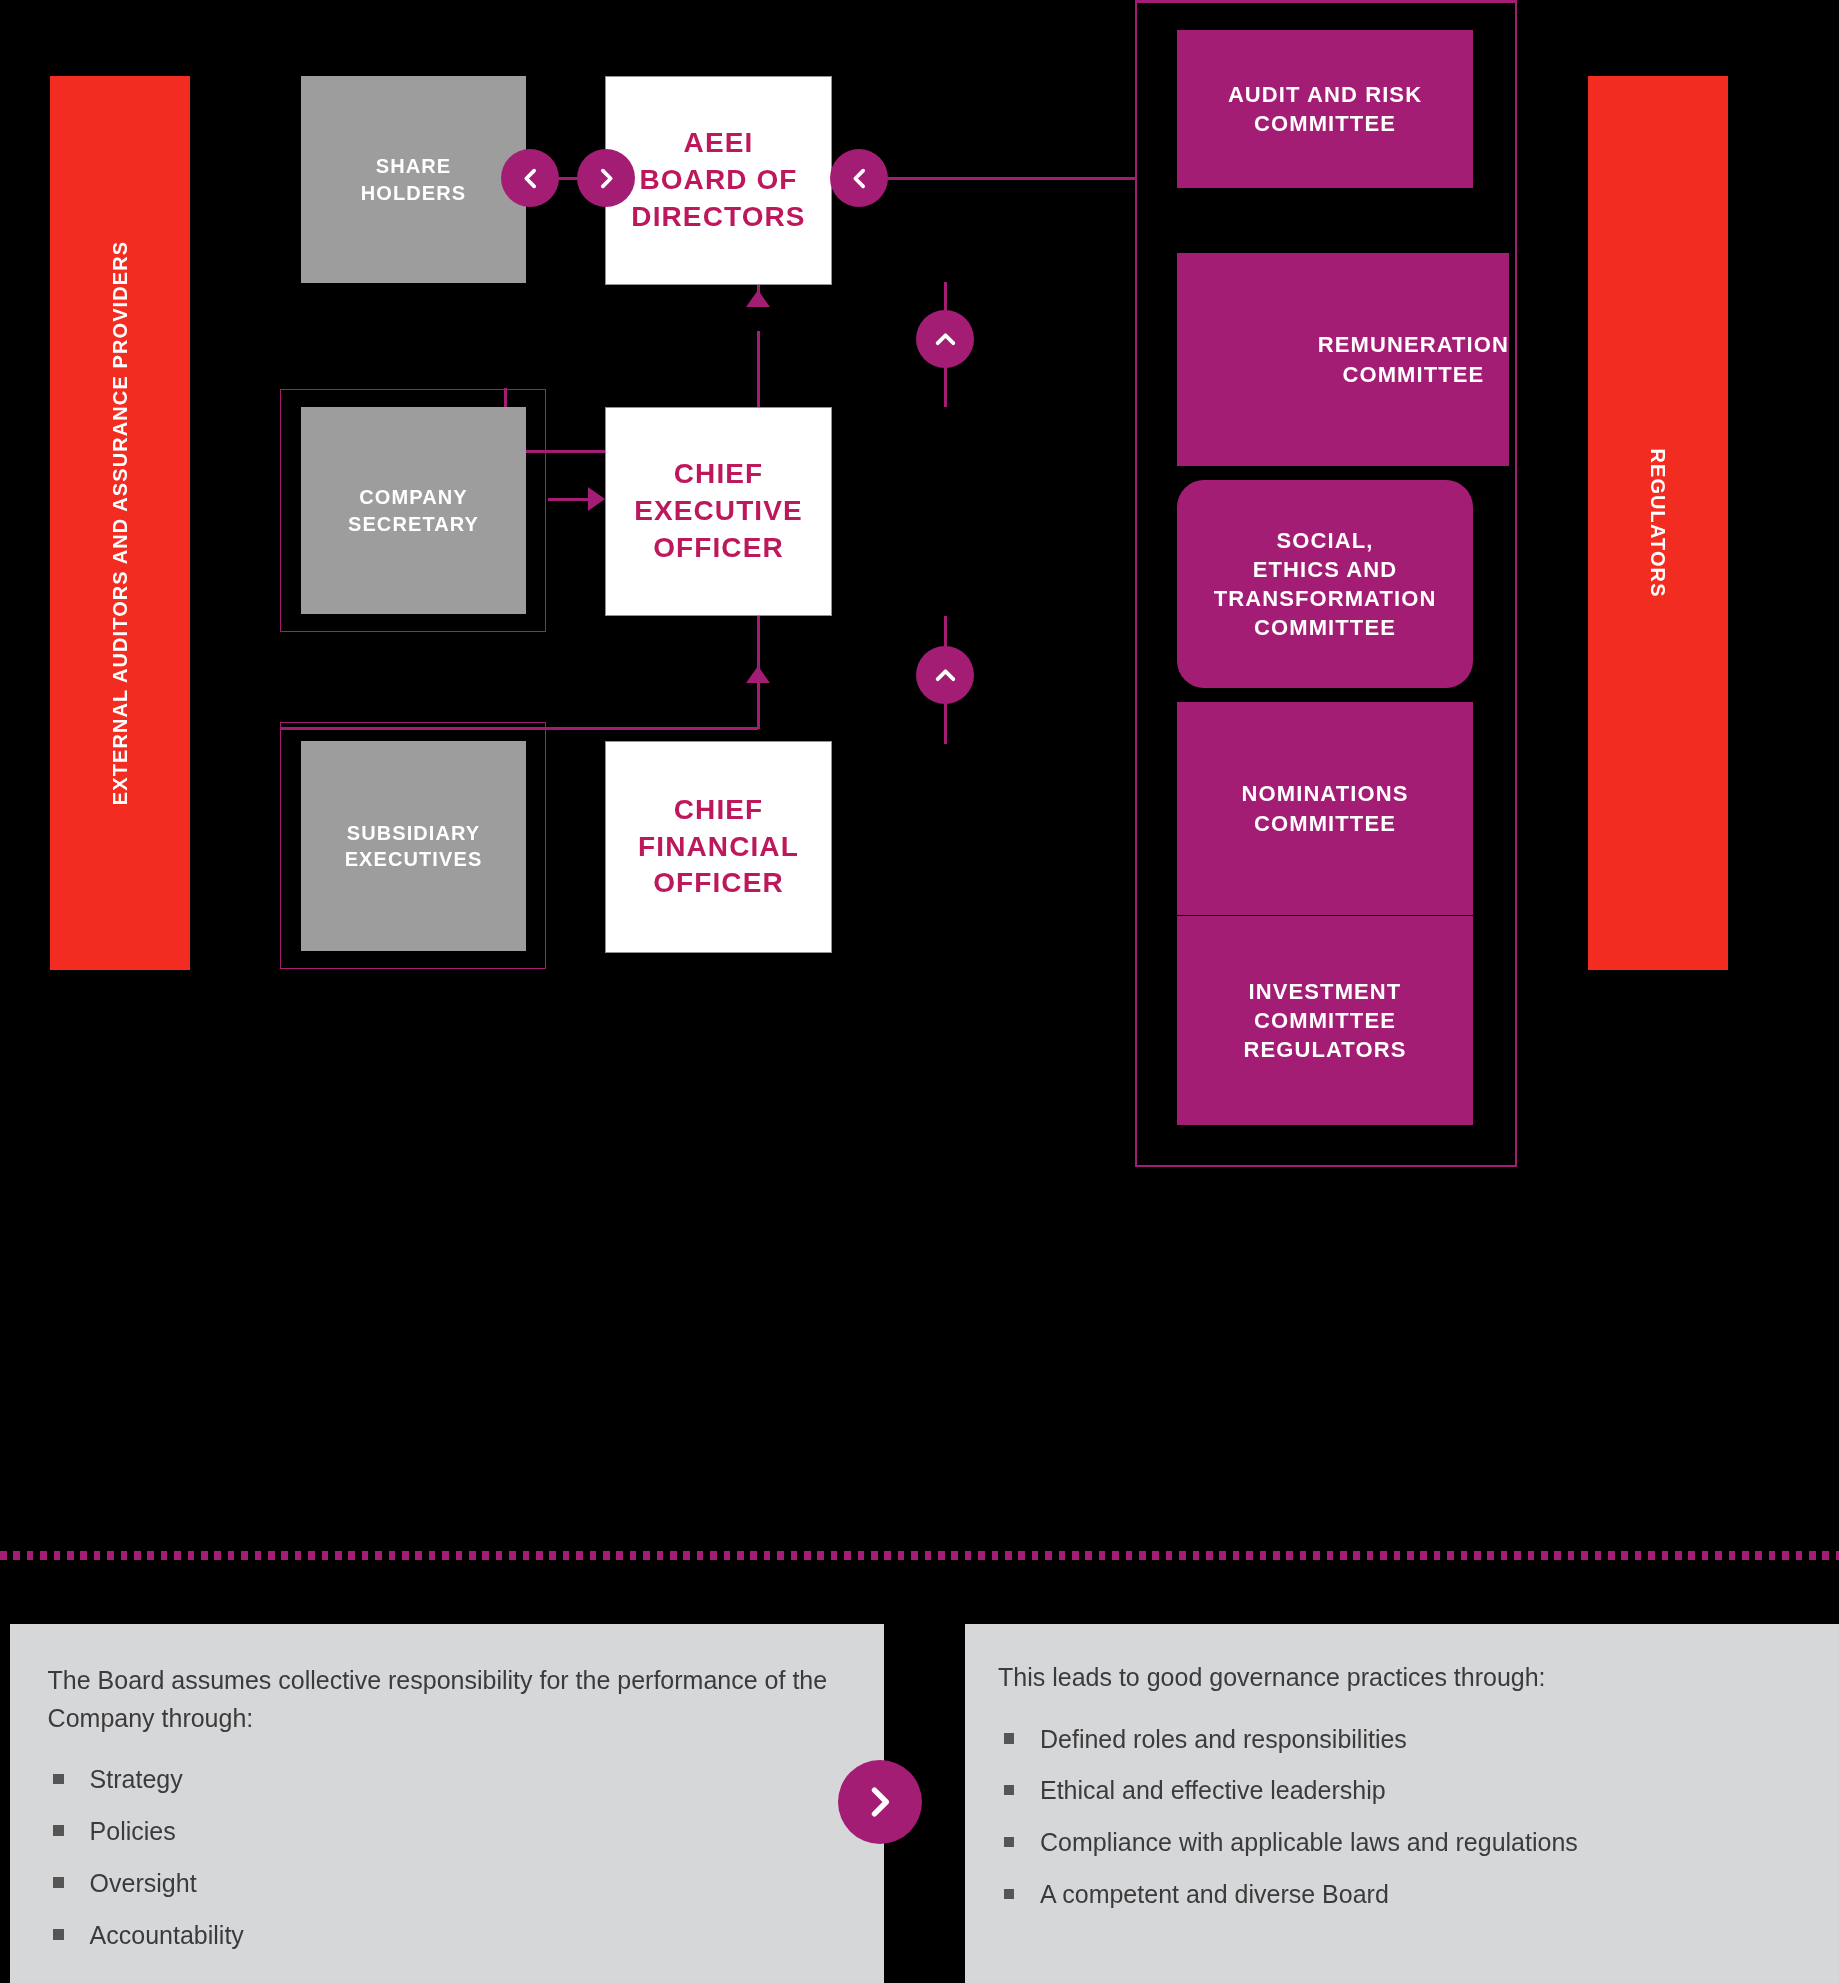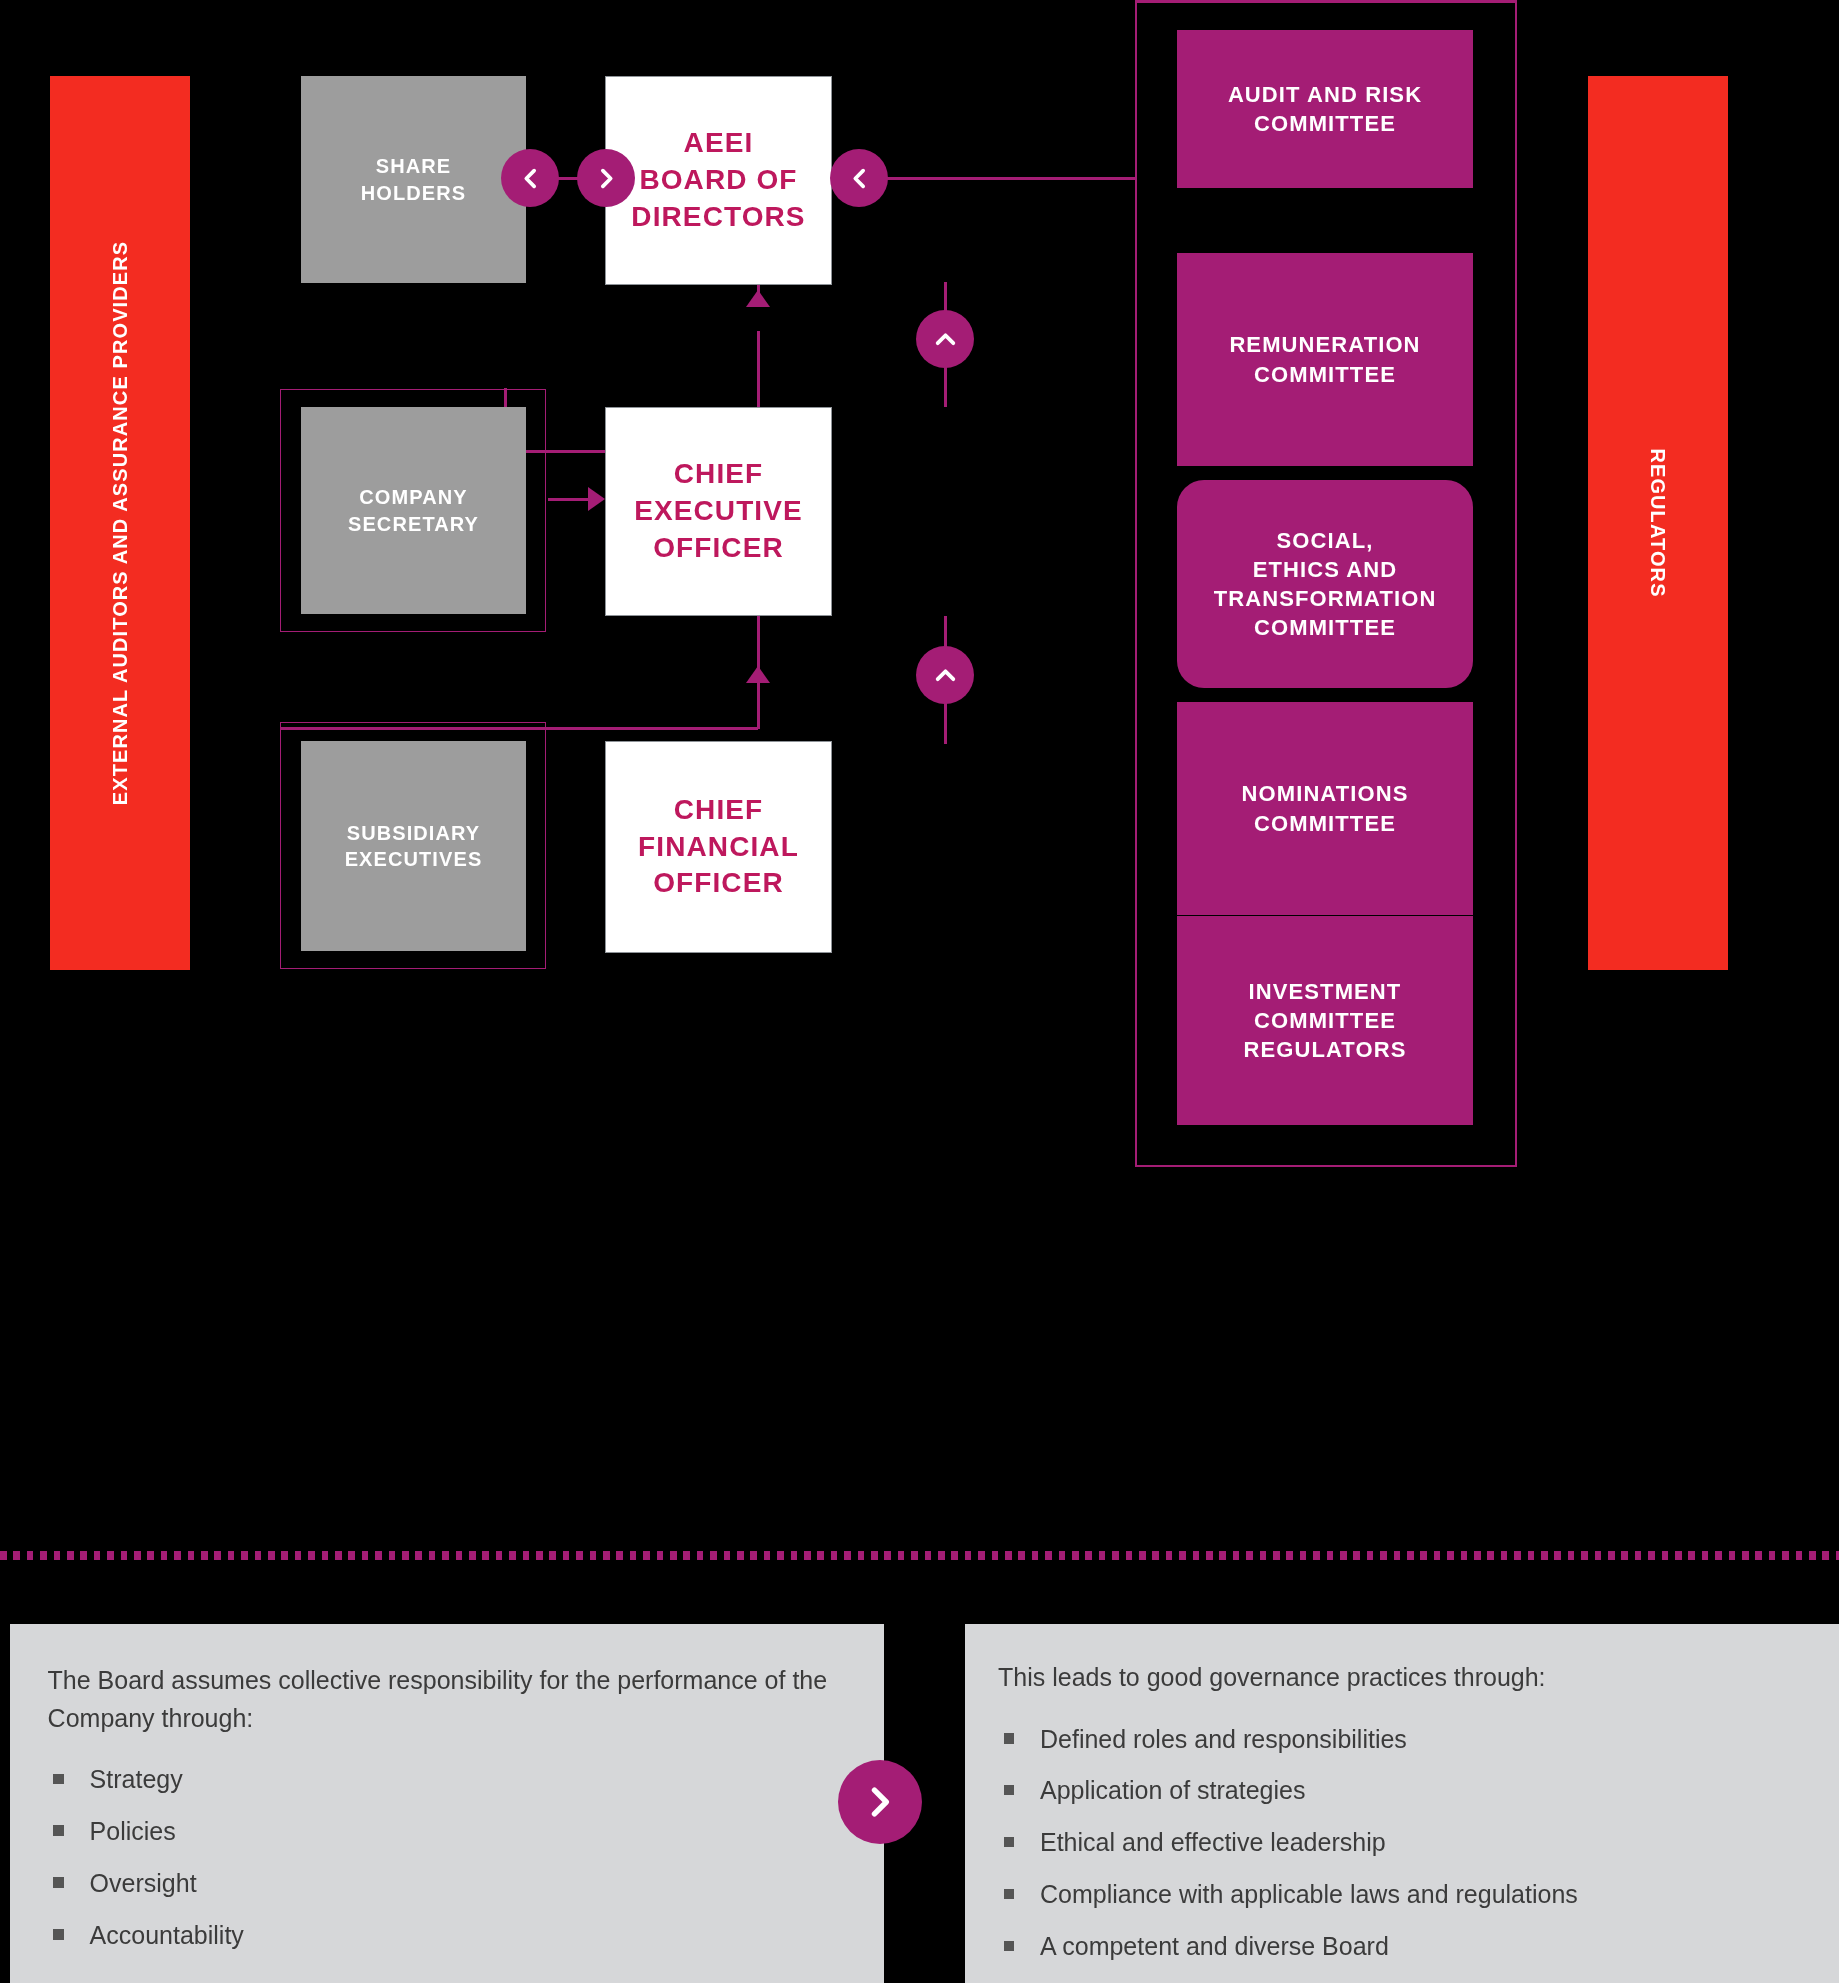--- a/index.html
+++ b/index.html
@@ -165,21 +165,21 @@
     </div>
   </div>
 
   <div class="nodebox mag" style="left:1177px;top:30px;width:296px;height:158px;">
     <div>
       <div>AUDIT AND RISK</div>
       <div>COMMITTEE</div>
     </div>
   </div>
 
-  <div class="nodebox mag" style="left:1177px;top:253px;width:296px;height:213px;">
+  <div class="nodebox mag" style="left:1177px;top:253px;width:332px;height:213px;justify-content:flex-end;">
     <div>
       <div>REMUNERATION</div>
       <div>COMMITTEE</div>
     </div>
   </div>
 
   <div class="nodebox mag" style="left:1177px;top:480px;width:296px;height:208px;border-radius:27px;">
     <div>
       <div>SOCIAL,</div>
       <div>ETHICS AND</div>
@@ -242,21 +242,20 @@
       <li><span class="bull"></span><span>Policies</span></li>
       <li><span class="bull"></span><span>Oversight</span></li>
       <li><span class="bull"></span><span>Accountability</span></li>
     </ul>
   </div>
 
   <div class="panel" style="left:965px;top:1624px;width:874px;height:360px;padding:35px 29px 0 33px;">
     <p class="lead">This leads to good governance practices through:</p>
     <ul>
       <li><span class="bull"></span><span>Defined roles and responsibilities</span></li>
-      <li><span class="bull"></span><span>Application of strategies</span></li>
       <li><span class="bull"></span><span>Ethical and effective leadership</span></li>
       <li><span class="bull"></span><span>Compliance with applicable laws and regulations</span></li>
       <li><span class="bull"></span><span>A competent and diverse Board</span></li>
     </ul>
   </div>
 
   <div class="badge" style="left:838px;top:1760px;width:84px;height:84px;">
     <svg width="38" height="38" viewBox="0 0 24 24">
       <path d="M8.5 4.5 L16 12 L8.5 19.5" fill="none" stroke="#fff" stroke-width="3.4" stroke-linecap="round" stroke-linejoin="round"></path>
     </svg>

